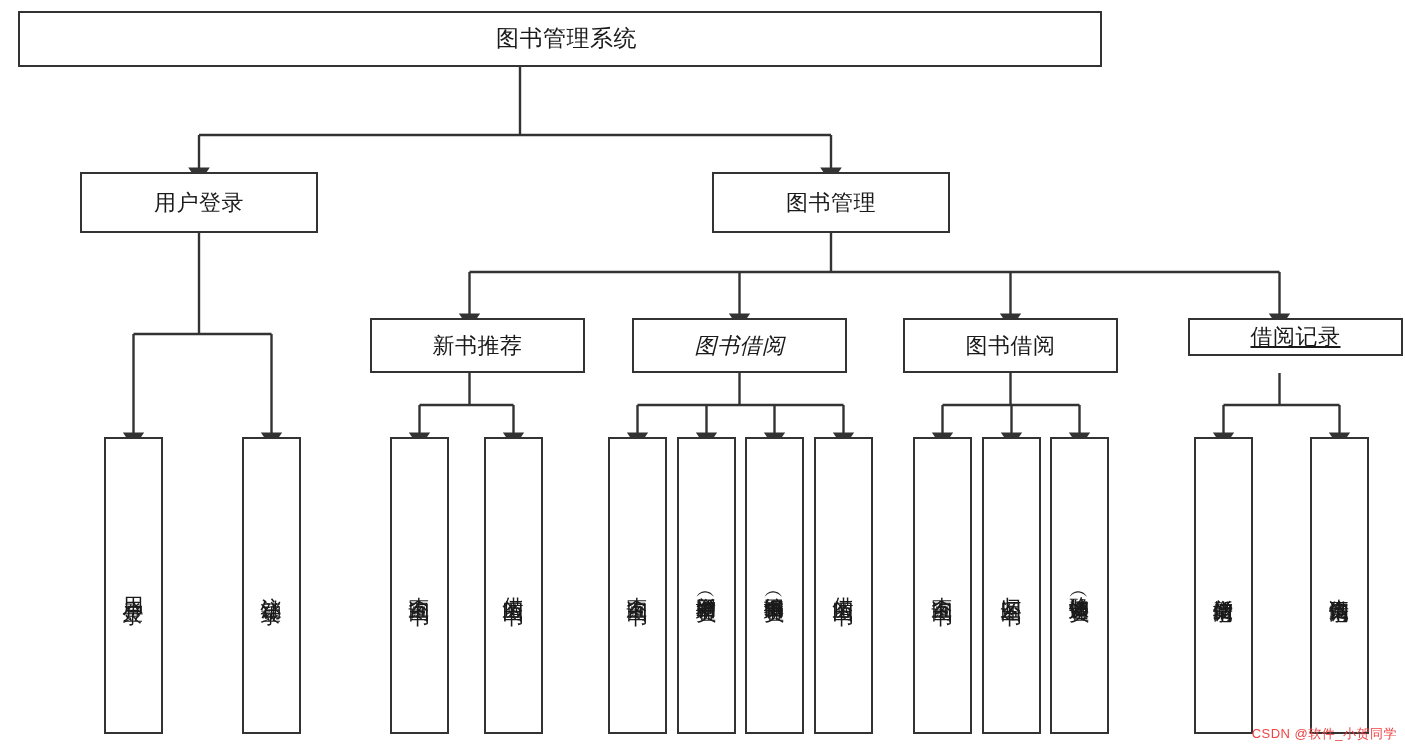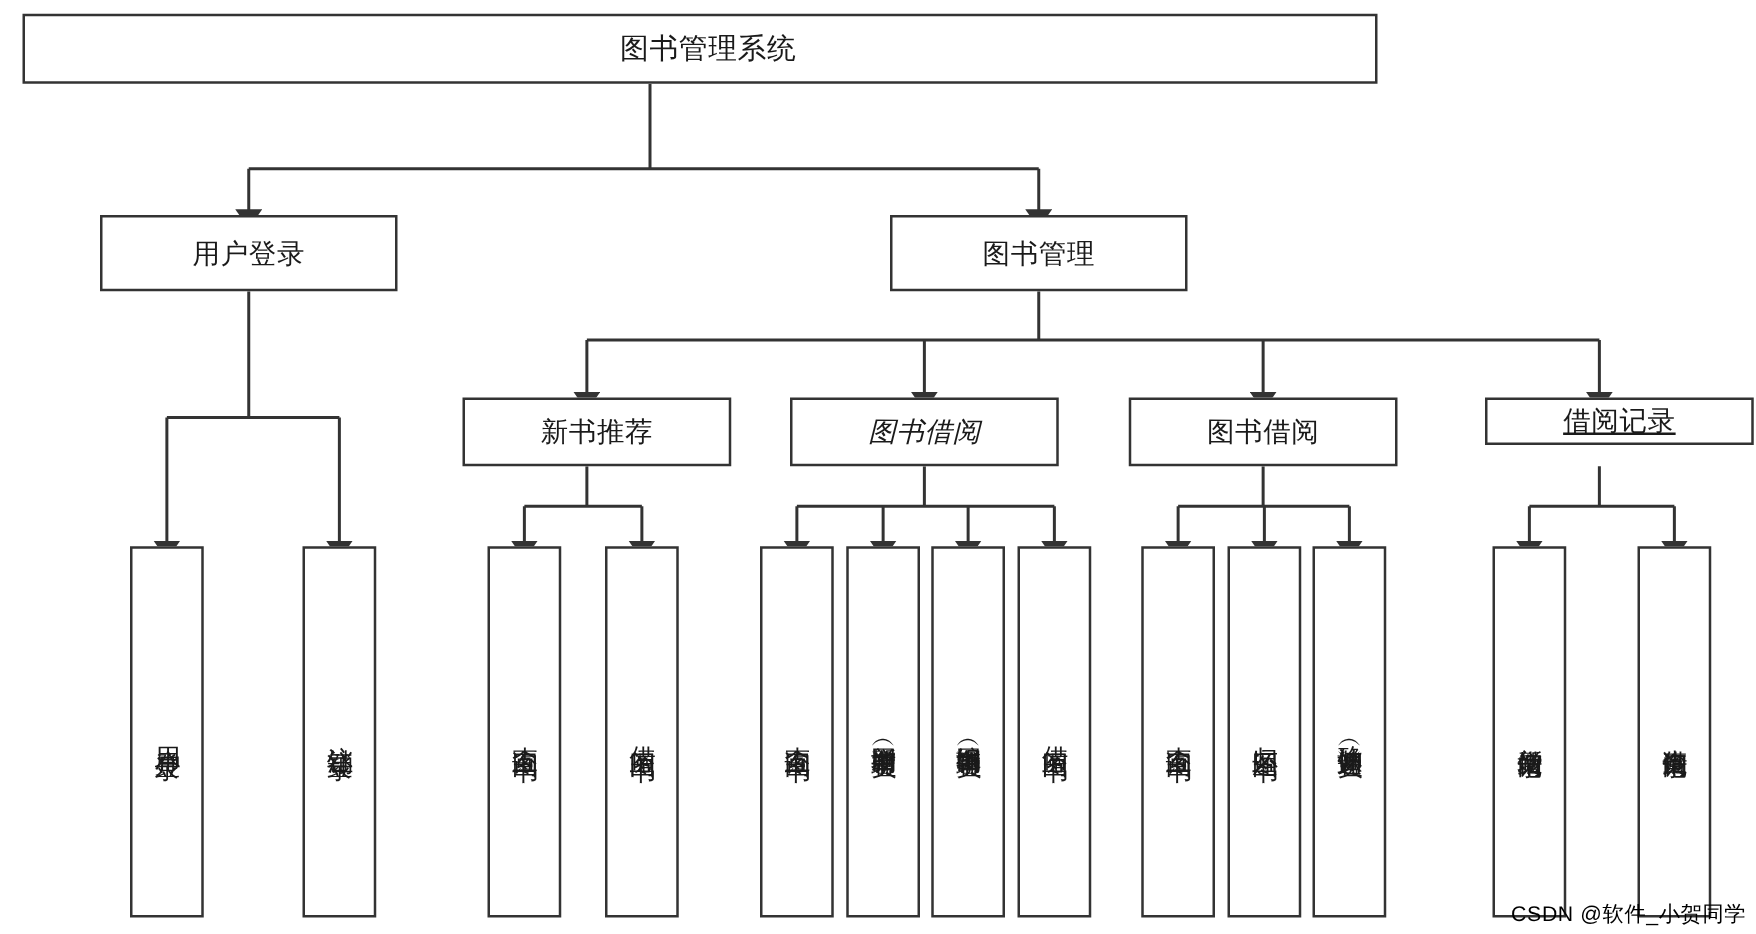--- a/index.html
+++ b/index.html
@@ -66,22 +66,22 @@
     white-space: nowrap;
   }
   .node.vert.tight .node-label {
     letter-spacing: 1px;
     font-size: 20px;
   }
   .watermark {
     position: absolute;
     right: 8px;
     bottom: 4px;
-    font-size: 17px;
-    color: #000000;
+    font-size: 13px;
+    color: #ef4444;
     white-space: nowrap;
     letter-spacing: 0.5px;
   }
 </style>
 </head>
 <body>
 
 <div id="diagram-root">
   <svg class="edges" viewBox="0 0 1405 747" xmlns="http://www.w3.org/2000/svg">
     <defs>

